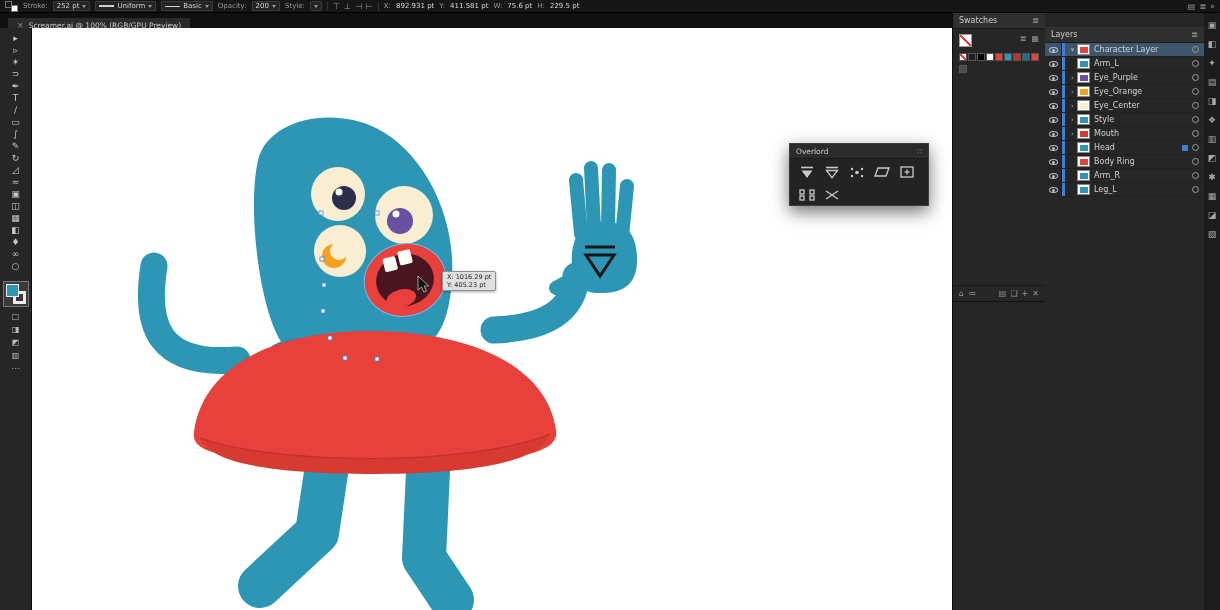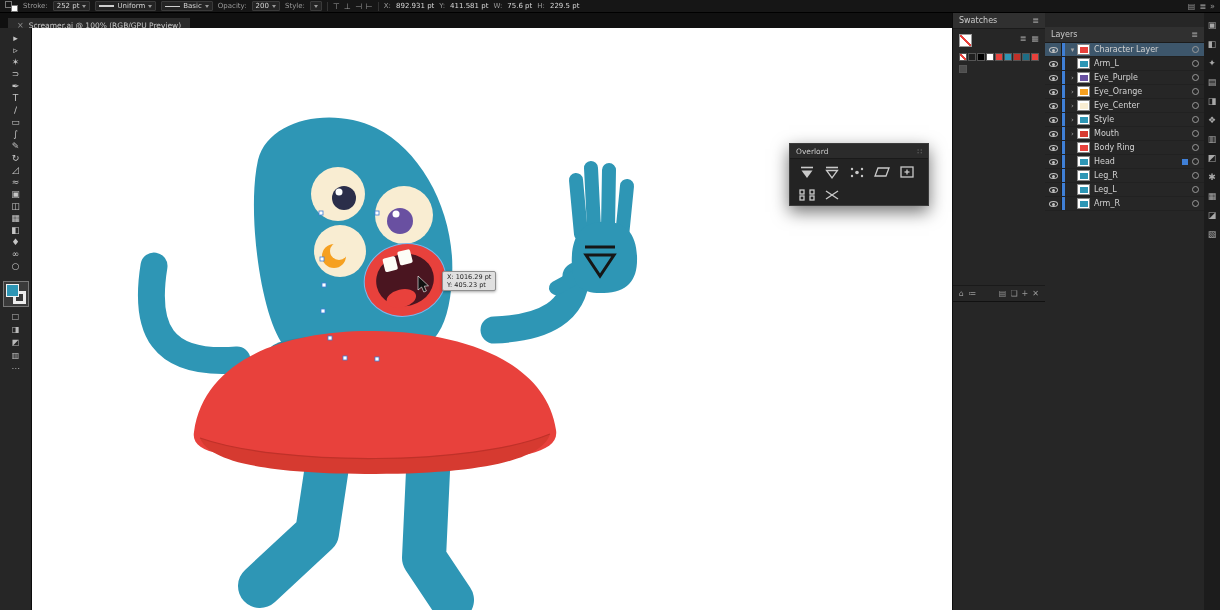--- a/index.html
+++ b/index.html
@@ -435,80 +435,66 @@
           </div>
           <div class="lrow">
             <span class="eyecell">
               <span class="eyeshape">
                 <i></i>
               </span>
             </span>
             <span class="bluebar" style="background: rgb(63, 127, 214);"></span>
             <span class="chev"></span>
             <span class="thumb">
-              <i style="background: rgb(232, 65, 60);"></i>
-            </span>
-            <span class="lname">Body Ring</span>
-            <span class="target"></span>
-          </div>
-          <div class="lrow">
-            <span class="eyecell">
-              <span class="eyeshape">
-                <i></i>
-              </span>
-            </span>
-            <span class="bluebar" style="background: rgb(63, 127, 214);"></span>
-            <span class="chev"></span>
-            <span class="thumb">
               <i style="background: rgb(46, 150, 181);"></i>
             </span>
             <span class="lname">Head</span>
             <span class="selbox" style="background: rgb(63, 127, 214);"></span>
             <span class="target"></span>
           </div>
           <div class="lrow">
             <span class="eyecell">
               <span class="eyeshape">
                 <i></i>
               </span>
             </span>
             <span class="bluebar" style="background: rgb(63, 127, 214);"></span>
             <span class="chev"></span>
             <span class="thumb">
+              <i style="background: rgb(232, 65, 60);"></i>
+            </span>
+            <span class="lname">Body Ring</span>
+            <span class="target"></span>
+          </div>
+          <div class="lrow">
+            <span class="eyecell">
+              <span class="eyeshape">
+                <i></i>
+              </span>
+            </span>
+            <span class="bluebar" style="background: rgb(63, 127, 214);"></span>
+            <span class="chev"></span>
+            <span class="thumb">
               <i style="background: rgb(46, 150, 181);"></i>
             </span>
-            <span class="lname">Leg_R</span>
+            <span class="lname">Arm_R</span>
             <span class="target"></span>
           </div>
           <div class="lrow">
             <span class="eyecell">
               <span class="eyeshape">
                 <i></i>
               </span>
             </span>
             <span class="bluebar" style="background: rgb(63, 127, 214);"></span>
             <span class="chev"></span>
             <span class="thumb">
               <i style="background: rgb(46, 150, 181);"></i>
             </span>
             <span class="lname">Leg_L</span>
-            <span class="target"></span>
-          </div>
-          <div class="lrow">
-            <span class="eyecell">
-              <span class="eyeshape">
-                <i></i>
-              </span>
-            </span>
-            <span class="bluebar" style="background: rgb(63, 127, 214);"></span>
-            <span class="chev"></span>
-            <span class="thumb">
-              <i style="background: rgb(46, 150, 181);"></i>
-            </span>
-            <span class="lname">Arm_R</span>
             <span class="target"></span>
           </div>
         </div>
     </div>
   </div>
 
   <div class="dock" id="dock">
       <span>▣</span>
       <span>◧</span>
       <span>✦</span>

